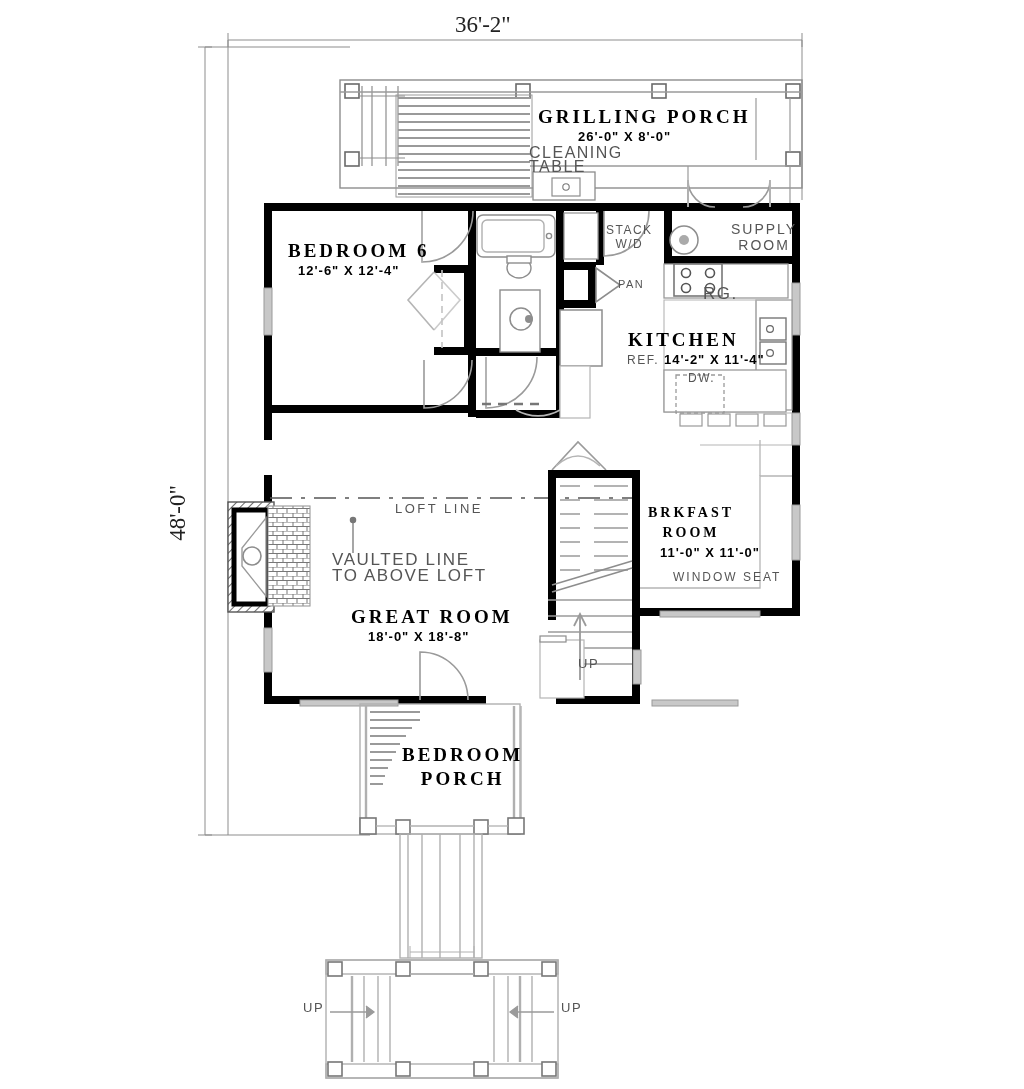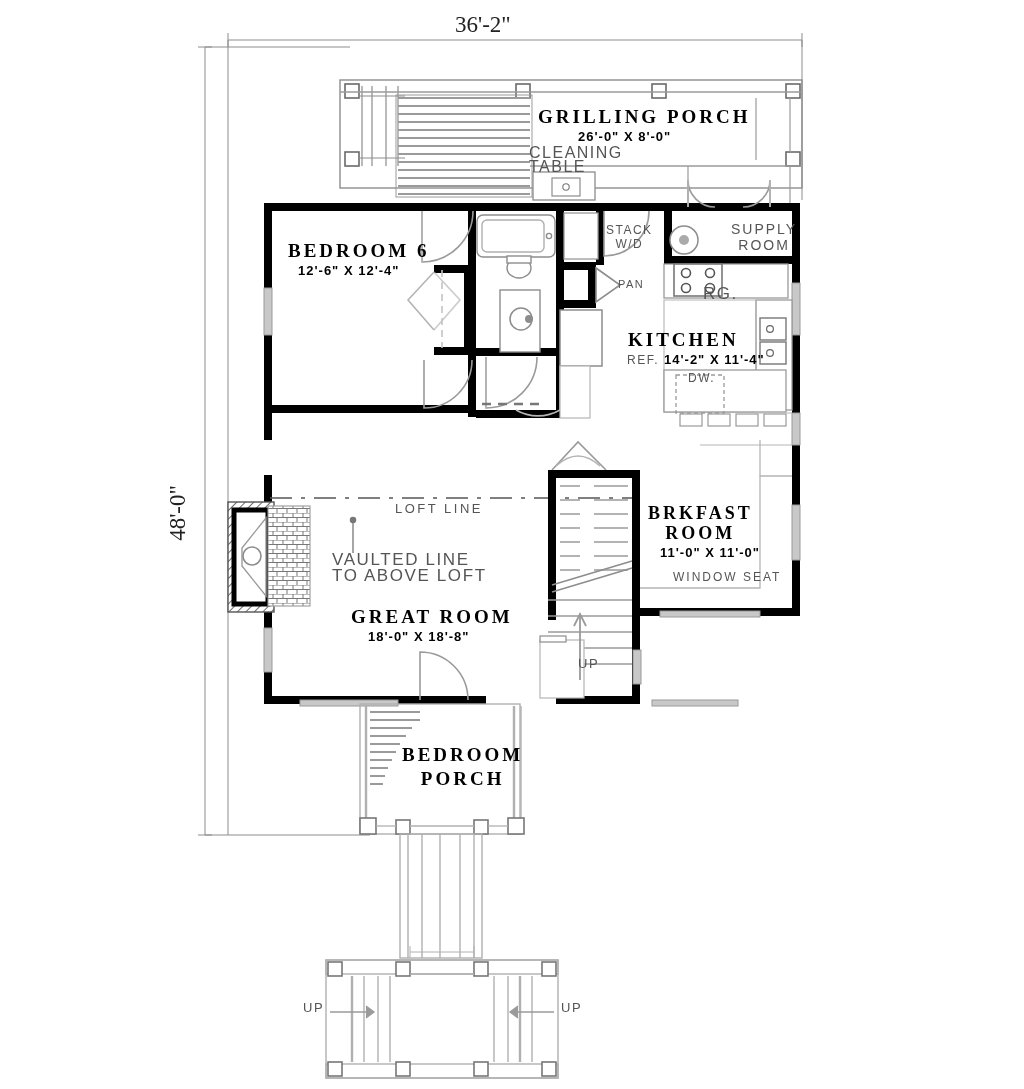--- a/index.html
+++ b/index.html
@@ -434,21 +434,21 @@
 <div class="lbl note" style="left:688px;top:371px;font-size:12px;">DW.</div>
 
 <div class="lbl note" style="left:395px;top:501px;font-size:13px;letter-spacing:2.5px;">LOFT LINE</div>
 
 <div class="lbl note" style="left:332px;top:552px;font-size:17px;line-height:16px;text-align:left;letter-spacing:1.6px;">VAULTED LINE
 TO ABOVE LOFT</div>
 
 <div class="lbl room-name" style="left:351px;top:606px;font-size:19px;">GREAT ROOM</div>
 <div class="lbl room-dim" style="left:368px;top:629px;font-size:13px;">18'-0" X 18'-8"</div>
 
-<div class="lbl room-name" style="left:648px;top:503px;font-size:18px;line-height:20px;">BRKFAST
+<div class="lbl room-name" style="left:648px;top:503px;font-size:14px;line-height:20px;">BRKFAST
 ROOM</div>
 <div class="lbl room-dim" style="left:660px;top:545px;font-size:13px;">11'-0" X 11'-0"</div>
 
 <div class="lbl note" style="left:673px;top:570px;font-size:12px;letter-spacing:2px;text-align:center;">WINDOW SEAT</div>
 
 <div class="lbl note" style="left:578px;top:656px;font-size:13px;">UP</div>
 
 <div class="lbl room-name" style="left:402px;top:743px;font-size:19px;line-height:24px;">BEDROOM
 PORCH</div>
 

